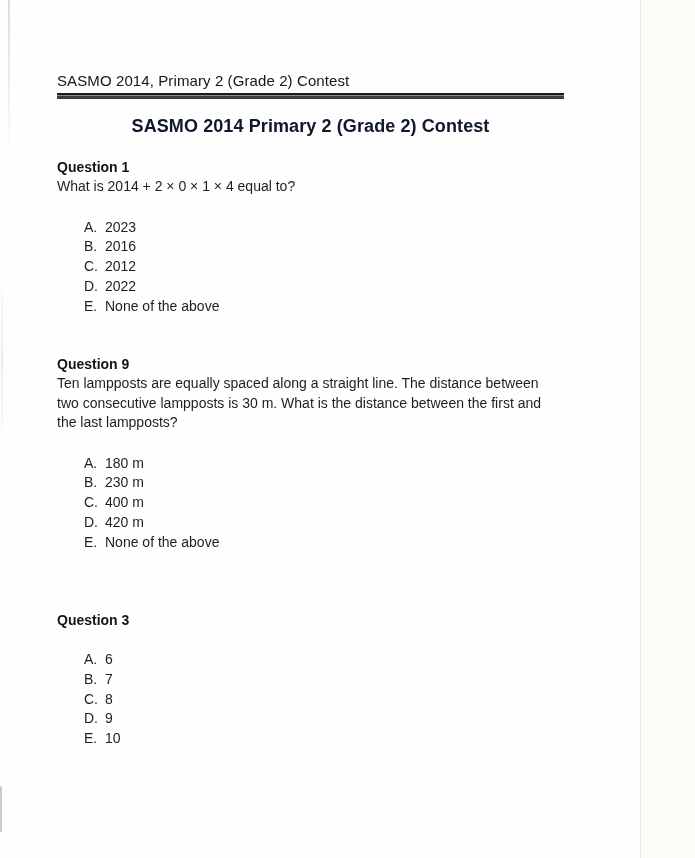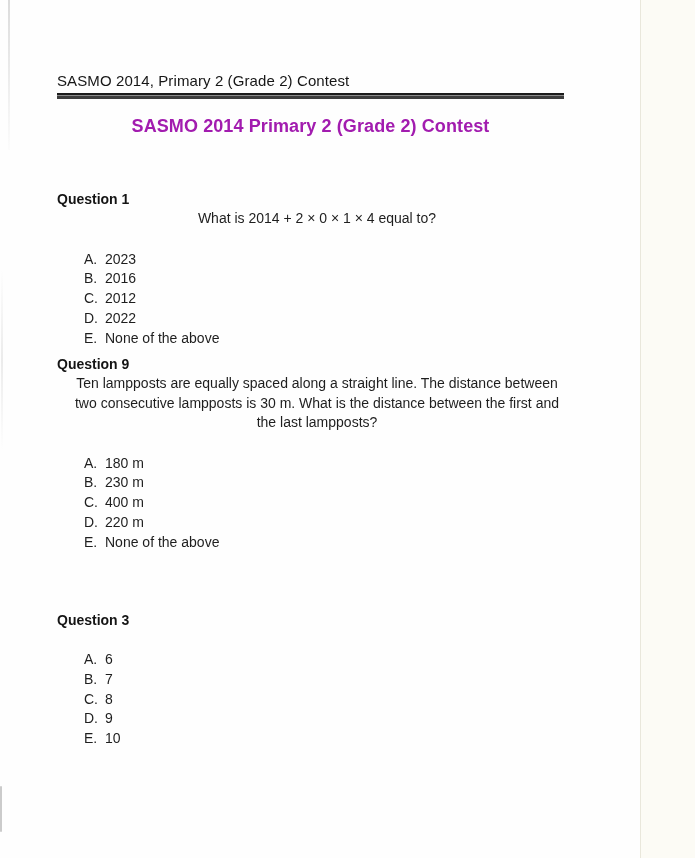--- a/index.html
+++ b/index.html
@@ -79,48 +79,47 @@
 
   
   .doc-title {
     position: absolute;
     left: 57px;
     top: 104px;
     width: 507px;
     text-align: center;
     font-size: 18px;
     font-weight: bold;
-    color: #a21caf;
+    color: #0f172a;
     letter-spacing: 0.1px;
   }
 
   
   .question {
     position: absolute;
     left: 57px;
     width: 520px;
     font-size: 14px;
   }
-  .q1 { top: 158px; margin-top: 32px; }
+  .q1 { top: 158px; }
   .q2 { top: 355px; }
   .q3 { top: 611px; }
 
   .q-label {
     font-weight: bold;
     font-size: 14px;
     line-height: 18px;
     color: #141414;
   }
   .q-text {
     margin-top: 1px;
     font-size: 14px;
     line-height: 19.5px;
     white-space: pre-line;
     color: #1e1e1e;
-    text-align: center;
   }
   .options {
     list-style: none;
     margin: 21px 0 0 0;
     padding: 0 0 0 27px;
   }
   .option-row {
     display: flex;
     line-height: 19.8px;
     font-size: 14px;
@@ -192,21 +191,21 @@
       <li class="option-row">
         <span class="option-letter">B.</span>
         <span class="option-text">230 m</span>
       </li>
       <li class="option-row">
         <span class="option-letter">C.</span>
         <span class="option-text">400 m</span>
       </li>
       <li class="option-row">
         <span class="option-letter">D.</span>
-        <span class="option-text">220 m</span>
+        <span class="option-text">420 m</span>
       </li>
       <li class="option-row">
         <span class="option-letter">E.</span>
         <span class="option-text">None of the above</span>
       </li>
     </ul>
   </section>
 
   <section class="question q3">
     <div class="q-label">Question 3</div>

